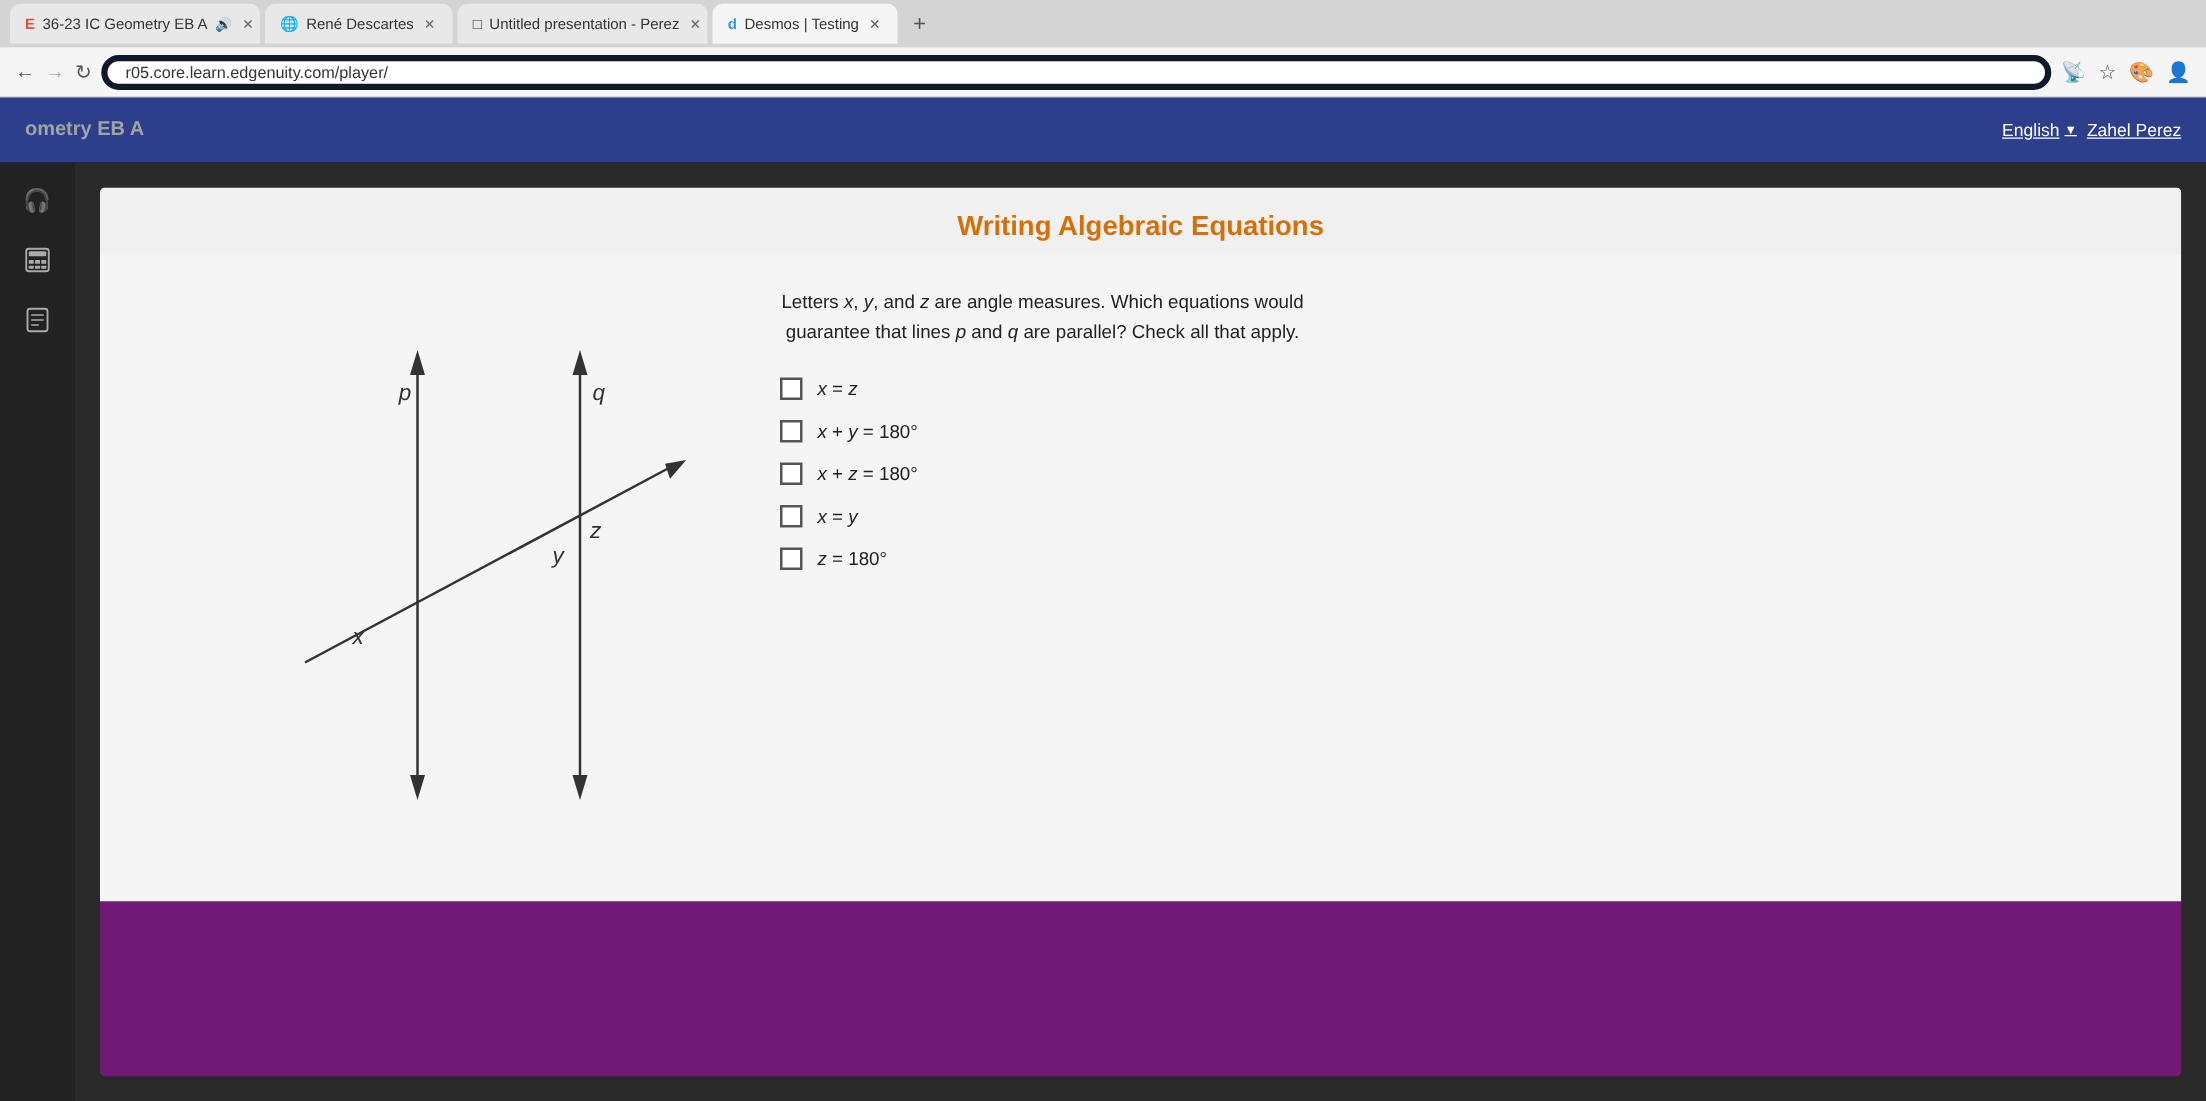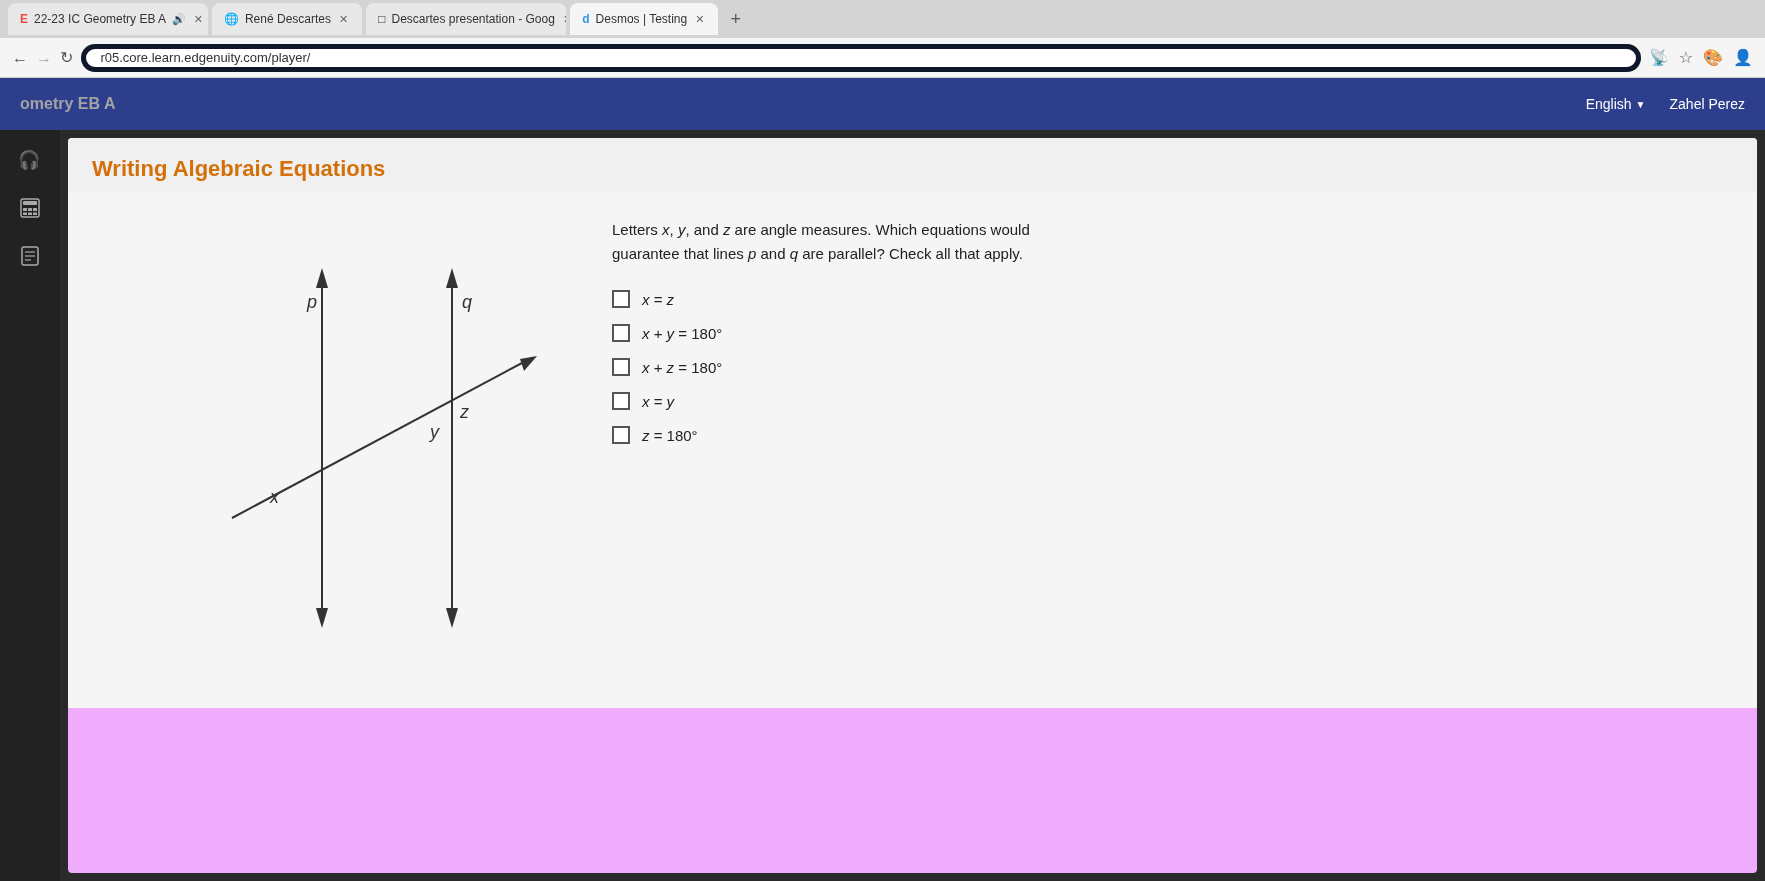--- a/index.html
+++ b/index.html
@@ -108,22 +108,23 @@
 
     .app-header-left {
       font-size: 16px;
       font-weight: bold;
       color: #a3a3a3;
     }
 
     .app-header-right {
       display: flex;
       align-items: flex-start;
-      gap: 24px;
+      gap: 8px;
       font-size: 14px;
+      text-decoration: underline;
     }
 
     .lang-selector {
       display: flex;
       align-items: center;
       gap: 4px;
       font-size: 14px;
       color: white;
       cursor: pointer;
     }
@@ -163,24 +164,25 @@
       justify-content: center;
       color: #aaa;
       font-size: 18px;
       cursor: pointer;
       border-radius: 4px;
     }
 
     
     .content-panel {
       flex: 1;
-      background: #f0abfc;
-      margin: 8px;
+      background: #701a75;
+      margin: 20px;
       border-radius: 4px;
       overflow: hidden;
+      text-align: center;
     }
 
     .lesson-header {
       padding: 18px 24px 10px;
       background: #f0f0f0;
     }
 
     .lesson-title {
       font-size: 22px;
       font-weight: bold;
@@ -246,32 +248,32 @@
       color: #222;
     }
   </style>
 </head>
 <body>
 
 <div class="browser-chrome">
   <div class="tab-bar">
     <div class="tab">
       <span class="tab-icon" style="color:#e74c3c; font-weight:bold;">E</span>
-      <span>22-23 IC Geometry EB A</span>
+      <span>36-23 IC Geometry EB A</span>
       <span style="font-size:11px;">🔊</span>
       <span class="tab-close">✕</span>
     </div>
     <div class="tab">
       <span class="tab-icon">🌐</span>
       <span>René Descartes</span>
       <span class="tab-close">✕</span>
     </div>
     <div class="tab">
       <span class="tab-icon">□</span>
-      <span>Descartes presentation - Goog</span>
+      <span>Untitled presentation - Perez</span>
       <span class="tab-close">✕</span>
     </div>
     <div class="tab active">
       <span class="tab-icon" style="color:#3498db; font-weight:bold;">d</span>
       <span>Desmos | Testing</span>
       <span class="tab-close">✕</span>
     </div>
     <button class="tab-new">+</button>
   </div>
 

